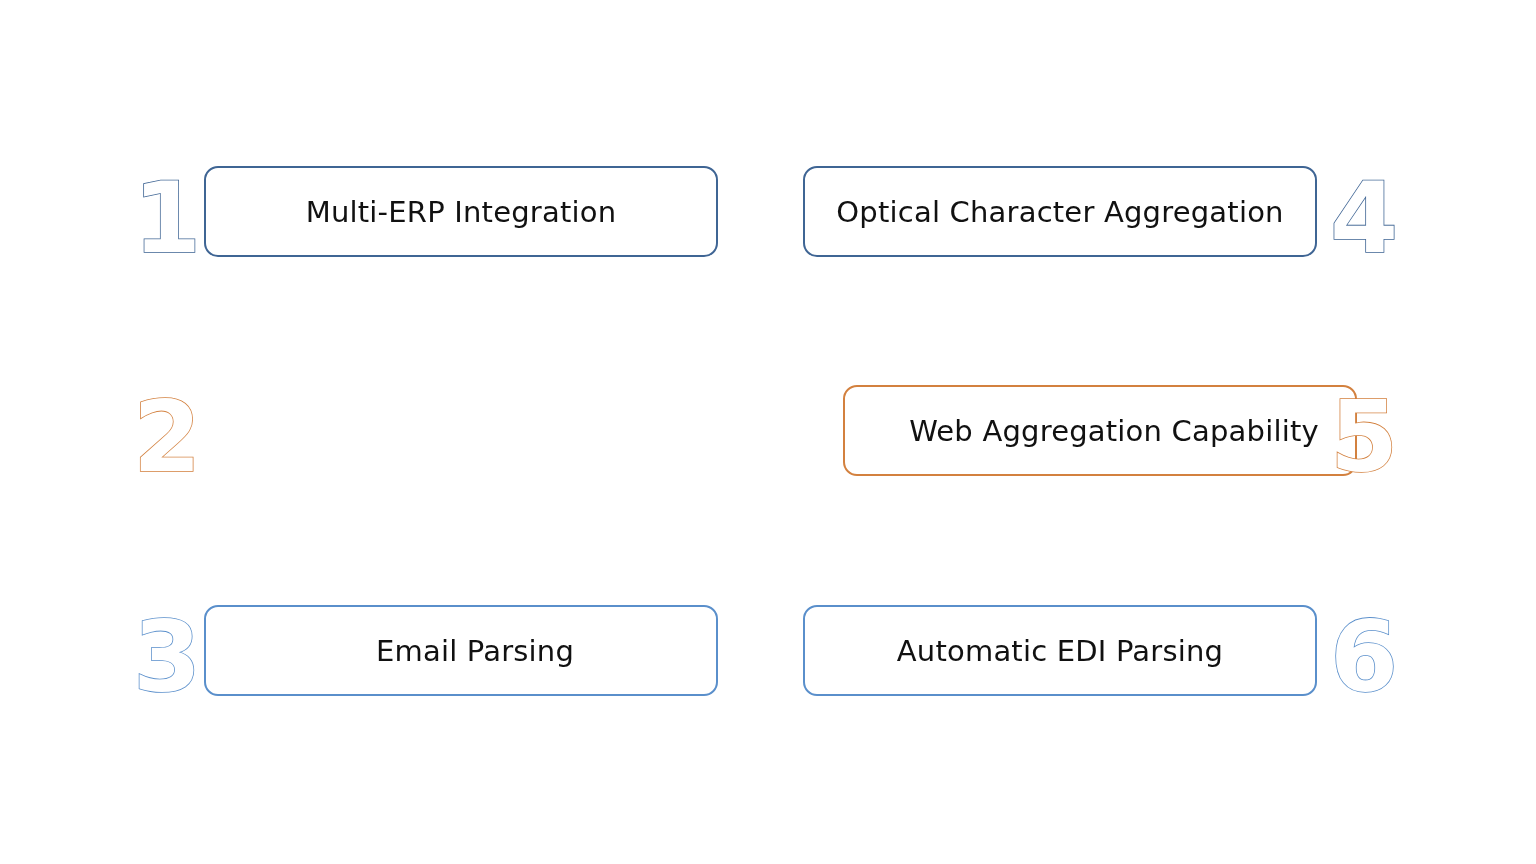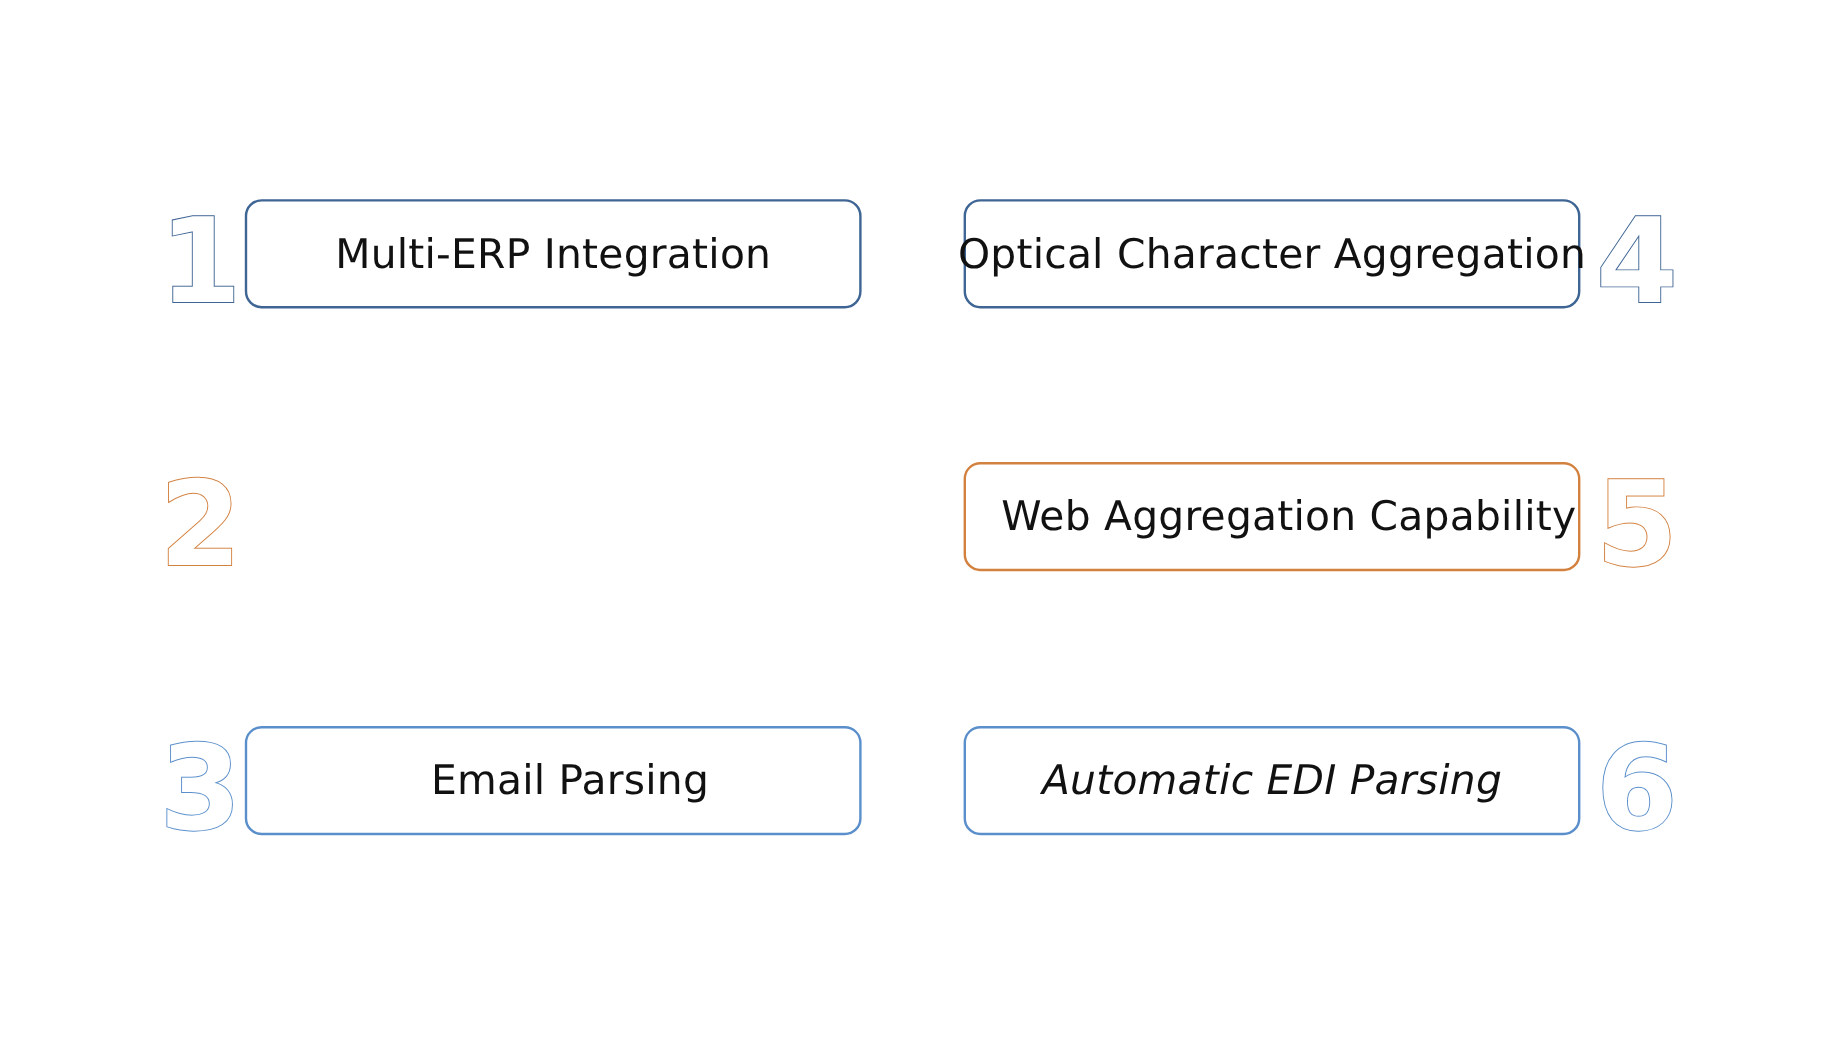--- a/index.html
+++ b/index.html
@@ -28,21 +28,21 @@
       border: 2px solid;
       border-radius: 14px;
       background: #ffffff;
       display: flex;
       align-items: center;
       justify-content: center;
       box-sizing: border-box;
     }
     .box-label {
       font-family: "DejaVu Sans", sans-serif;
-      font-size: 34px;
+      font-size: 29px;
       color: #111111;
       letter-spacing: 0.2px;
       white-space: nowrap;
       font-weight: normal;
     }
     .numeral {
       position: absolute;
       width: 60px;
       height: 96px;
       display: flex;
@@ -92,30 +92,30 @@
 
   <div class="box" style="left:803px; top:166px; border-color:#3f6594;">
     <span class="box-label">Optical Character Aggregation</span>
   </div>
   <div class="numeral" style="left:1334px; top:166px;">
     <svg width="60" height="96" viewBox="0 0 60 96">
       <text x="30" y="86" text-anchor="middle" stroke="#3f6594">4</text>
     </svg>
   </div>
 
-  <div class="box" style="left:803px; top:385px; border-color:#d3813f;padding-left:28px;">
+  <div class="box" style="left:843px; top:385px; border-color:#d3813f;padding-left:28px;">
     <span class="box-label">Web Aggregation Capability</span>
   </div>
   <div class="numeral" style="left:1334px; top:385px;">
     <svg width="60" height="96" viewBox="0 0 60 96">
       <text x="30" y="86" text-anchor="middle" stroke="#d3813f">5</text>
     </svg>
   </div>
 
-  <div class="box" style="left:803px; top:605px; border-color:#5a8fcb;font-style:italic;">
+  <div class="box" style="left:803px; top:605px; border-color:#5a8fcb;">
     <span class="box-label">Automatic EDI Parsing</span>
   </div>
   <div class="numeral" style="left:1334px; top:605px;">
     <svg width="60" height="96" viewBox="0 0 60 96">
       <text x="30" y="86" text-anchor="middle" stroke="#5a8fcb">6</text>
     </svg>
   </div>
 
 </div>
 

